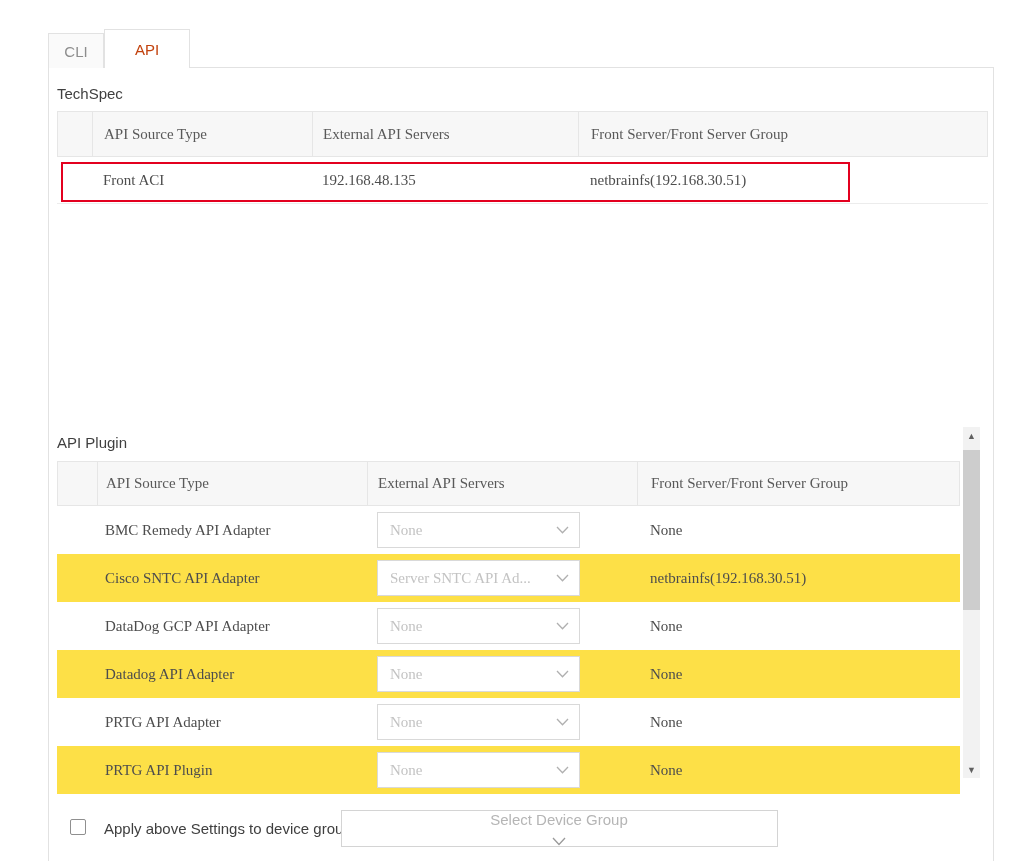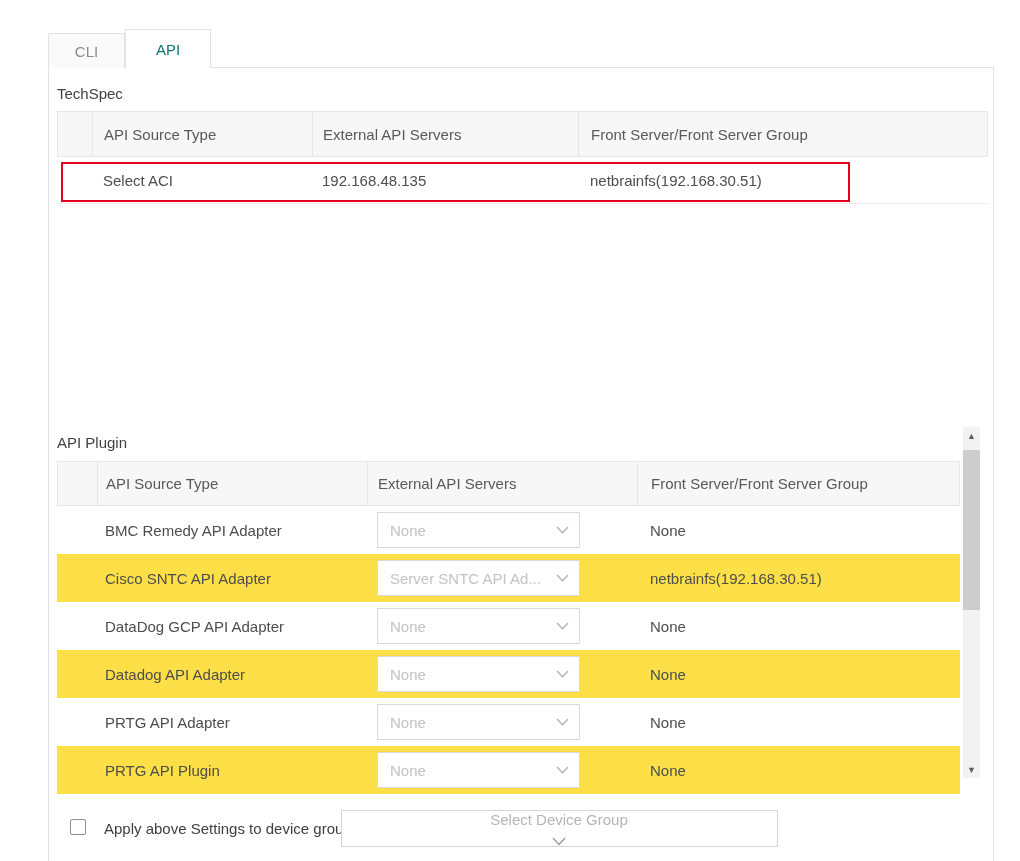--- a/index.html
+++ b/index.html
@@ -4,32 +4,32 @@
 <style>
   html,body{margin:0;padding:0;}
   body{
     width:1020px;height:861px;position:relative;background:#ffffff;
     font-family:"Liberation Sans","DejaVu Sans",sans-serif;
     color:#4d4d4d;font-size:15px;overflow:hidden;
   }
   
   .tabbar{position:absolute;left:48px;top:29px;display:flex;align-items:flex-end;z-index:3;}
   .tab{box-sizing:border-box;display:flex;align-items:center;justify-content:center;cursor:default;}
-  .tab-cli{width:77px;height:35px;background:#fafafa;border:1px solid #e2e2e2;border-bottom:none;color:#8d8d8d;}
-  .tab-api{width:86px;height:39px;background:#ffffff;border:1px solid #e2e2e2;border-bottom:none;color:#0f766e;}
+  .tab-cli{width:56px;height:35px;background:#fafafa;border:1px solid #e2e2e2;border-bottom:none;color:#8d8d8d;}
+  .tab-api{width:86px;height:39px;background:#ffffff;border:1px solid #e2e2e2;border-bottom:none;color:#c2410c;}
   
   .panel{position:absolute;left:48px;top:67px;width:946px;height:848px;border:1px solid #e2e2e2;
          background:#fff;box-sizing:border-box;overflow:hidden;}
   .section-label{position:absolute;left:8px;color:#3f3f3f;}
   .label-techspec{top:17px;}
   .label-plugin{top:366px;}
   
   .tbl{position:absolute;display:flex;flex-direction:column;}
   .thead{display:flex;background:#f7f7f7;border:1px solid #e6e6e6;box-sizing:border-box;color:#595959;}
-  .th,.td{display:flex;align-items:center;box-sizing:border-box;padding-left:11px;overflow:hidden;white-space:nowrap;}
+  .th,.td{display:flex;align-items:center;box-sizing:border-box;padding-left:11px;overflow:hidden;white-space:nowrap;font-family:Liberation Serif, serif;}
   .thead .th{border-right:1px solid #e6e6e6;height:100%;}
   .thead .th:last-child{border-right:none;}
   .trow{display:flex;box-sizing:border-box;background:#ffffff;}
   
   .techspec{left:8px;top:43px;width:931px;}
   .techspec .thead{height:46px;}
   .techspec .trow{height:47px;border-bottom:1px solid #ececec;}
   .ts-c0{width:35px;padding-left:0;}
   .ts-c1{width:220px;}
   .ts-c2{width:266px;padding-left:10px;}
@@ -83,21 +83,21 @@
 
   <div class="tbl techspec">
     <div class="thead">
       <div class="th ts-c0"></div>
       <div class="th ts-c1">API Source Type</div>
       <div class="th ts-c2">External API Servers</div>
       <div class="th ts-c3">Front Server/Front Server Group</div>
     </div>
     <div class="trow">
       <div class="td ts-c0"></div>
-      <div class="td ts-c1">Select ACI</div>
+      <div class="td ts-c1">Front ACI</div>
       <div class="td ts-c2">192.168.48.135</div>
       <div class="td ts-c3">netbrainfs(192.168.30.51)</div>
     </div>
   </div>
   <div class="redbox"></div>
 
   <div class="section-label label-plugin">API Plugin</div>
 
   <div class="tbl plugin">
     <div class="thead">

